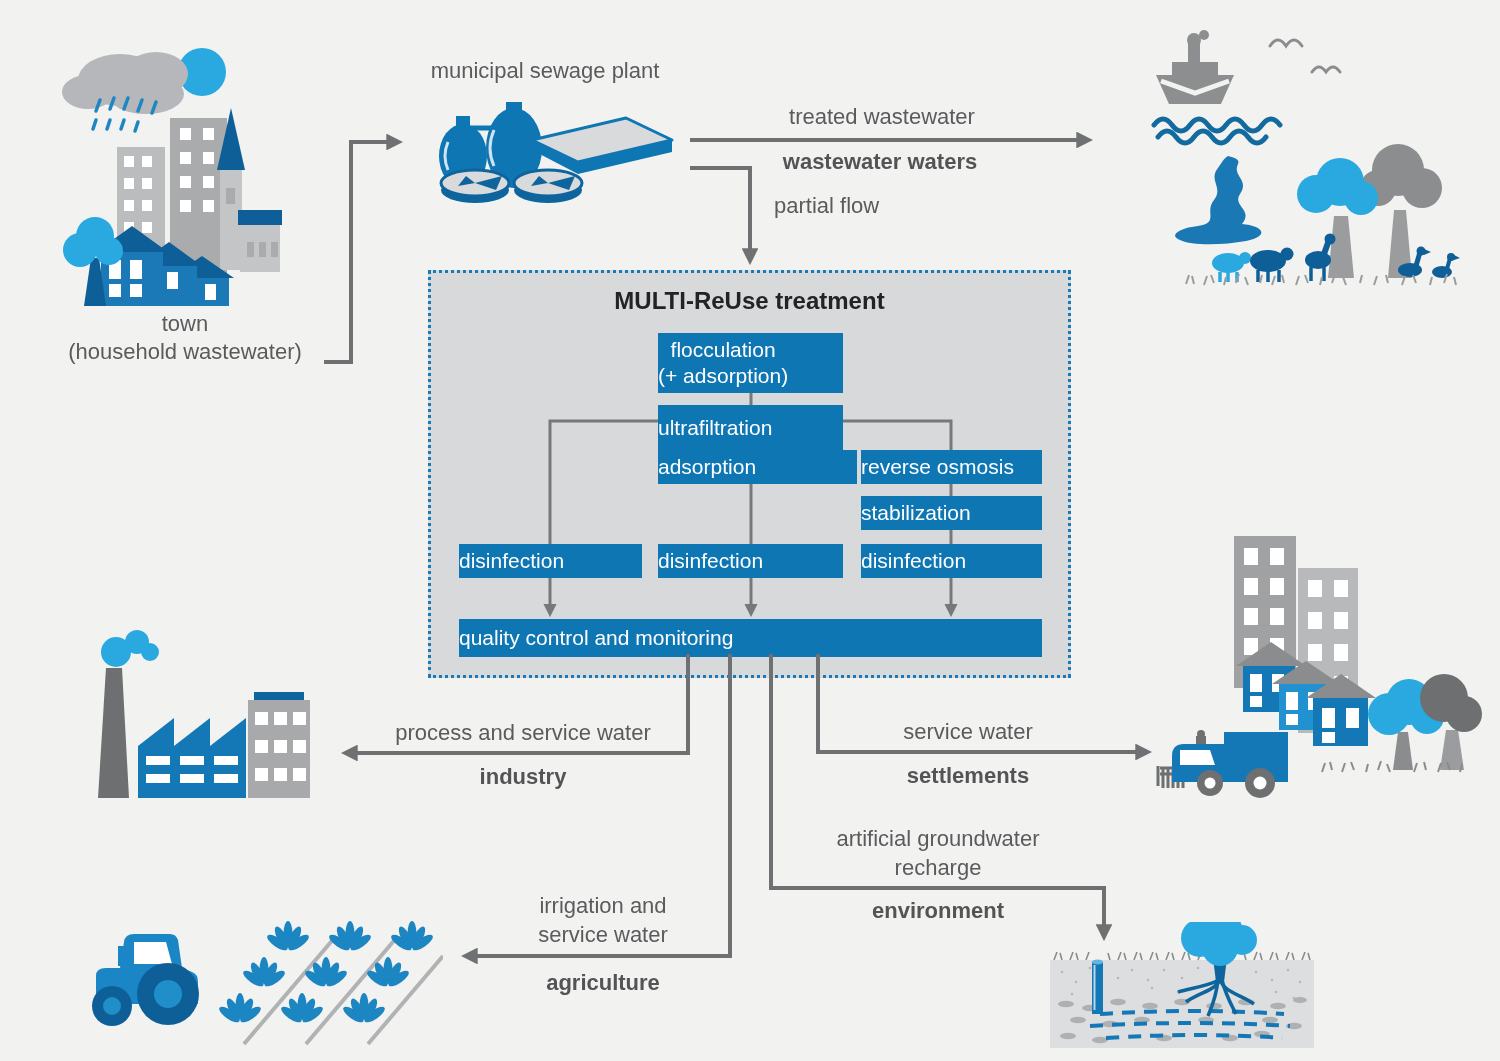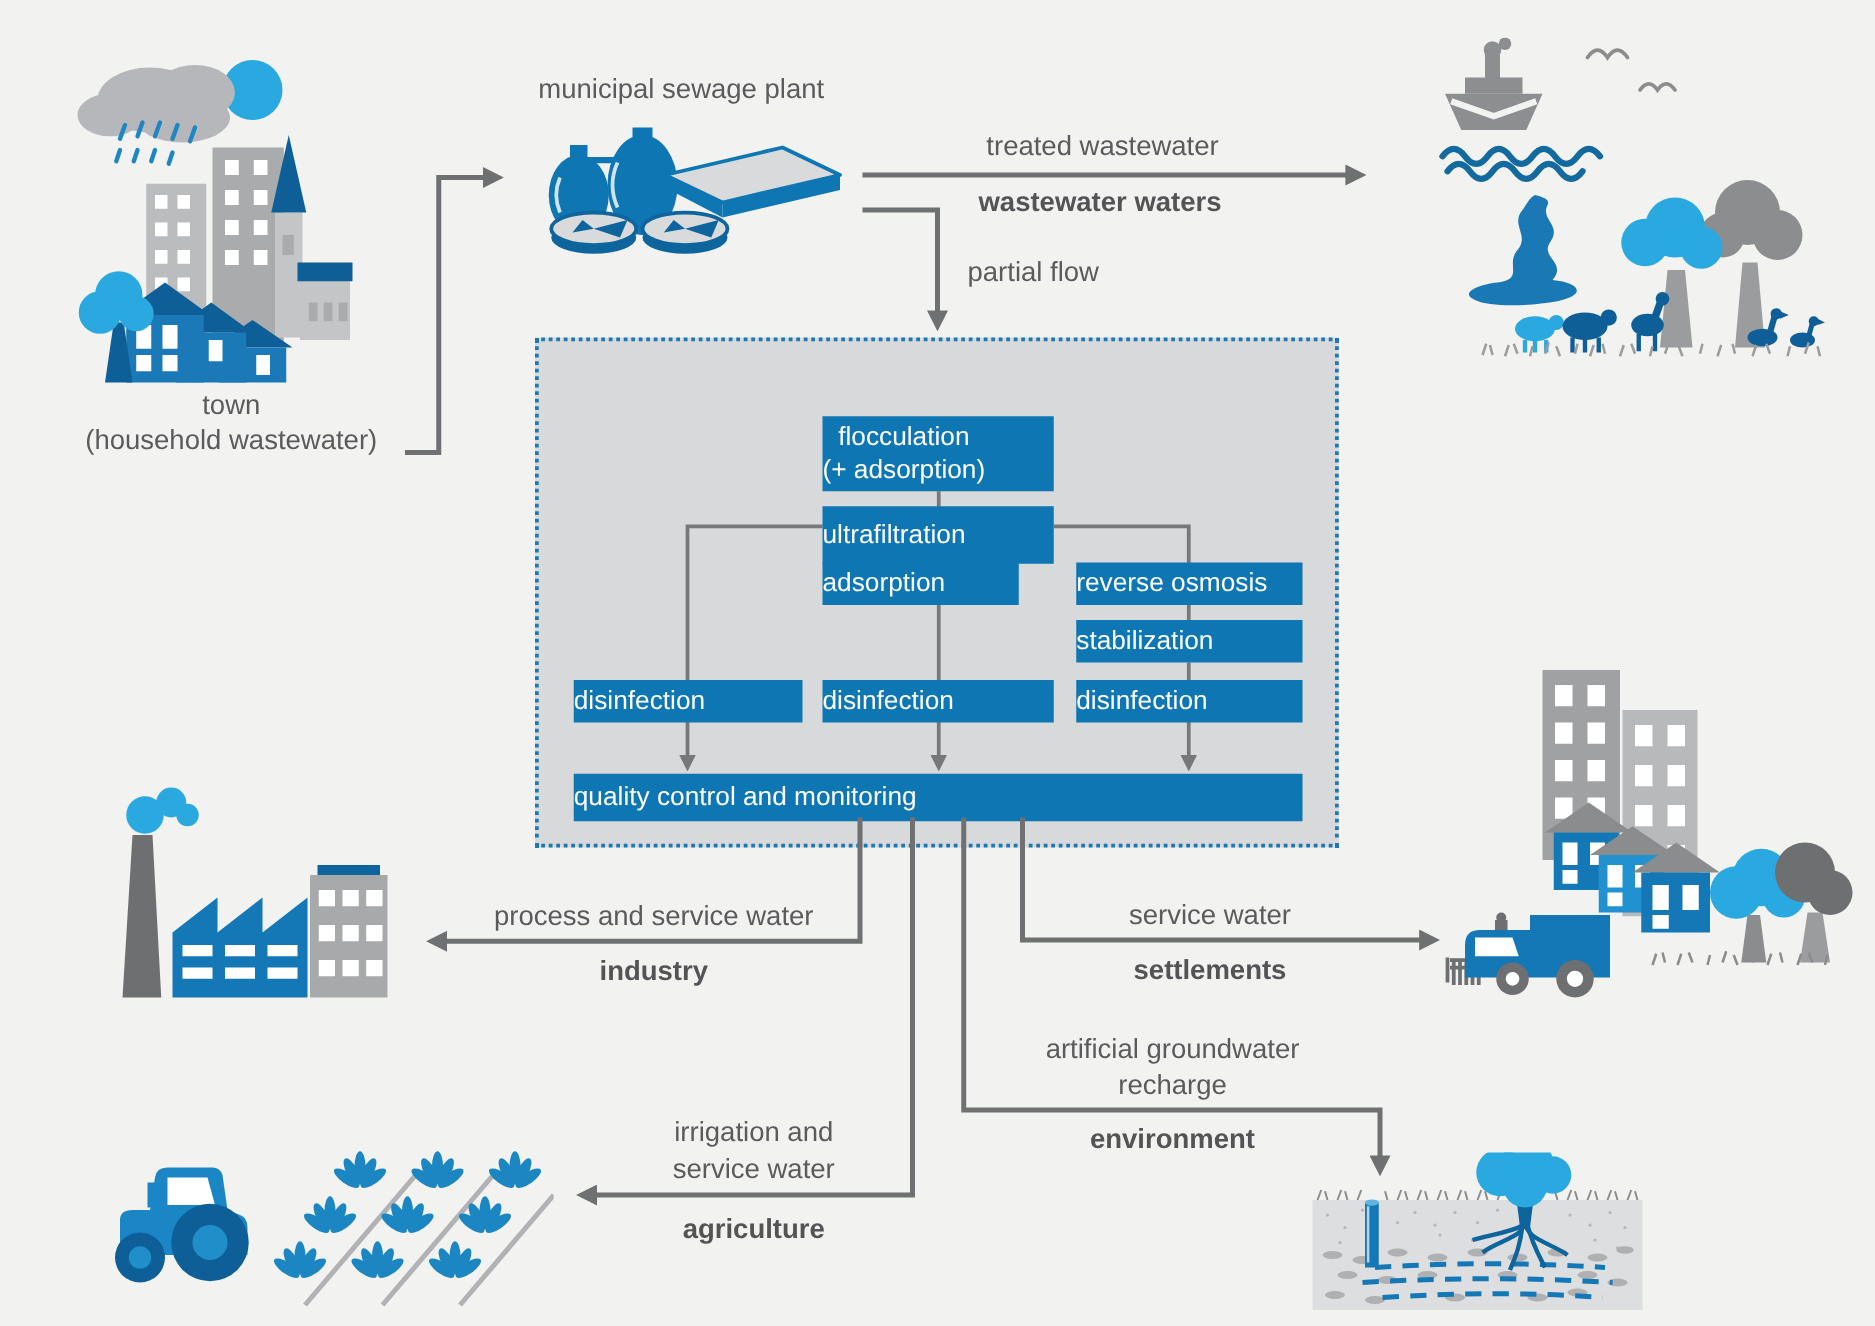--- a/index.html
+++ b/index.html
@@ -403,21 +403,21 @@
       <path d="M62.5,43 V88" stroke="#ffffff" stroke-width="2" opacity="0.7"></path>
     </g>
   </svg>
 
   <div class="lbl" style="left:545px;top:58px">municipal sewage plant</div>
   <div class="lbl" style="left:185px;top:311px">town</div>
   <div class="lbl" style="left:185px;top:339px">(household wastewater)</div>
 
   <div class="lbl" style="left:882px;top:104px">treated wastewater</div>
   <div class="lbl b" style="left:880px;top:149px">wastewater waters</div>
-  <div class="lbl left" style="left:774px;top:205px">partial flow</div>
+  <div class="lbl left" style="left:774px;top:193px">partial flow</div>
 
   <div class="lbl" style="left:523px;top:720px">process and service water</div>
   <div class="lbl b" style="left:523px;top:764px">industry</div>
 
   <div class="lbl" style="left:603px;top:893px">irrigation and</div>
   <div class="lbl" style="left:603px;top:922px">service water</div>
   <div class="lbl b" style="left:603px;top:970px">agriculture</div>
 
   <div class="lbl" style="left:968px;top:719px">service water</div>
   <div class="lbl b" style="left:968px;top:763px">settlements</div>
@@ -439,28 +439,29 @@
         <path d="M320,211 V272"></path>
         <path d="M227,148 H119 V272"></path>
         <path d="M412,148 H520 V178"></path>
         <path d="M520,211 V224"></path>
         <path d="M520,257 V272"></path>
         <path d="M119,304 V332" marker-end="url(#ah2)"></path>
         <path d="M320,304 V332" marker-end="url(#ah2)"></path>
         <path d="M520,304 V332" marker-end="url(#ah2)"></path>
       </g>
     </svg>
+    <div id="treatment-title">MULTI-ReUse treatment</div>
     <div class="step" style="left:227px;top:60px;width:185px;height:60px">
       <div>
         <div>flocculation</div>
         <div>(+ adsorption)</div>
       </div>
     </div>
     <div class="step" style="left:227px;top:132px;width:185px;height:46px">ultrafiltration</div>
-    <div class="step" style="left:227px;top:177px;width:157px;height:34px">adsorption</div>
+    <div class="step" style="left:227px;top:177px;width:199px;height:34px">adsorption</div>
     <div class="step" style="left:430px;top:177px;width:181px;height:34px">reverse osmosis</div>
     <div class="step" style="left:430px;top:223px;width:181px;height:34px">stabilization</div>
     <div class="step" style="left:28px;top:271px;width:183px;height:34px">disinfection</div>
     <div class="step" style="left:227px;top:271px;width:185px;height:34px">disinfection</div>
     <div class="step" style="left:430px;top:271px;width:181px;height:34px">disinfection</div>
     <div class="step" style="left:28px;top:346px;width:583px;height:38px">quality control and monitoring</div>
   </div>
 
   <svg id="connector-layer" width="1500" height="1061" viewBox="0 0 1500 1061">
     <defs>

